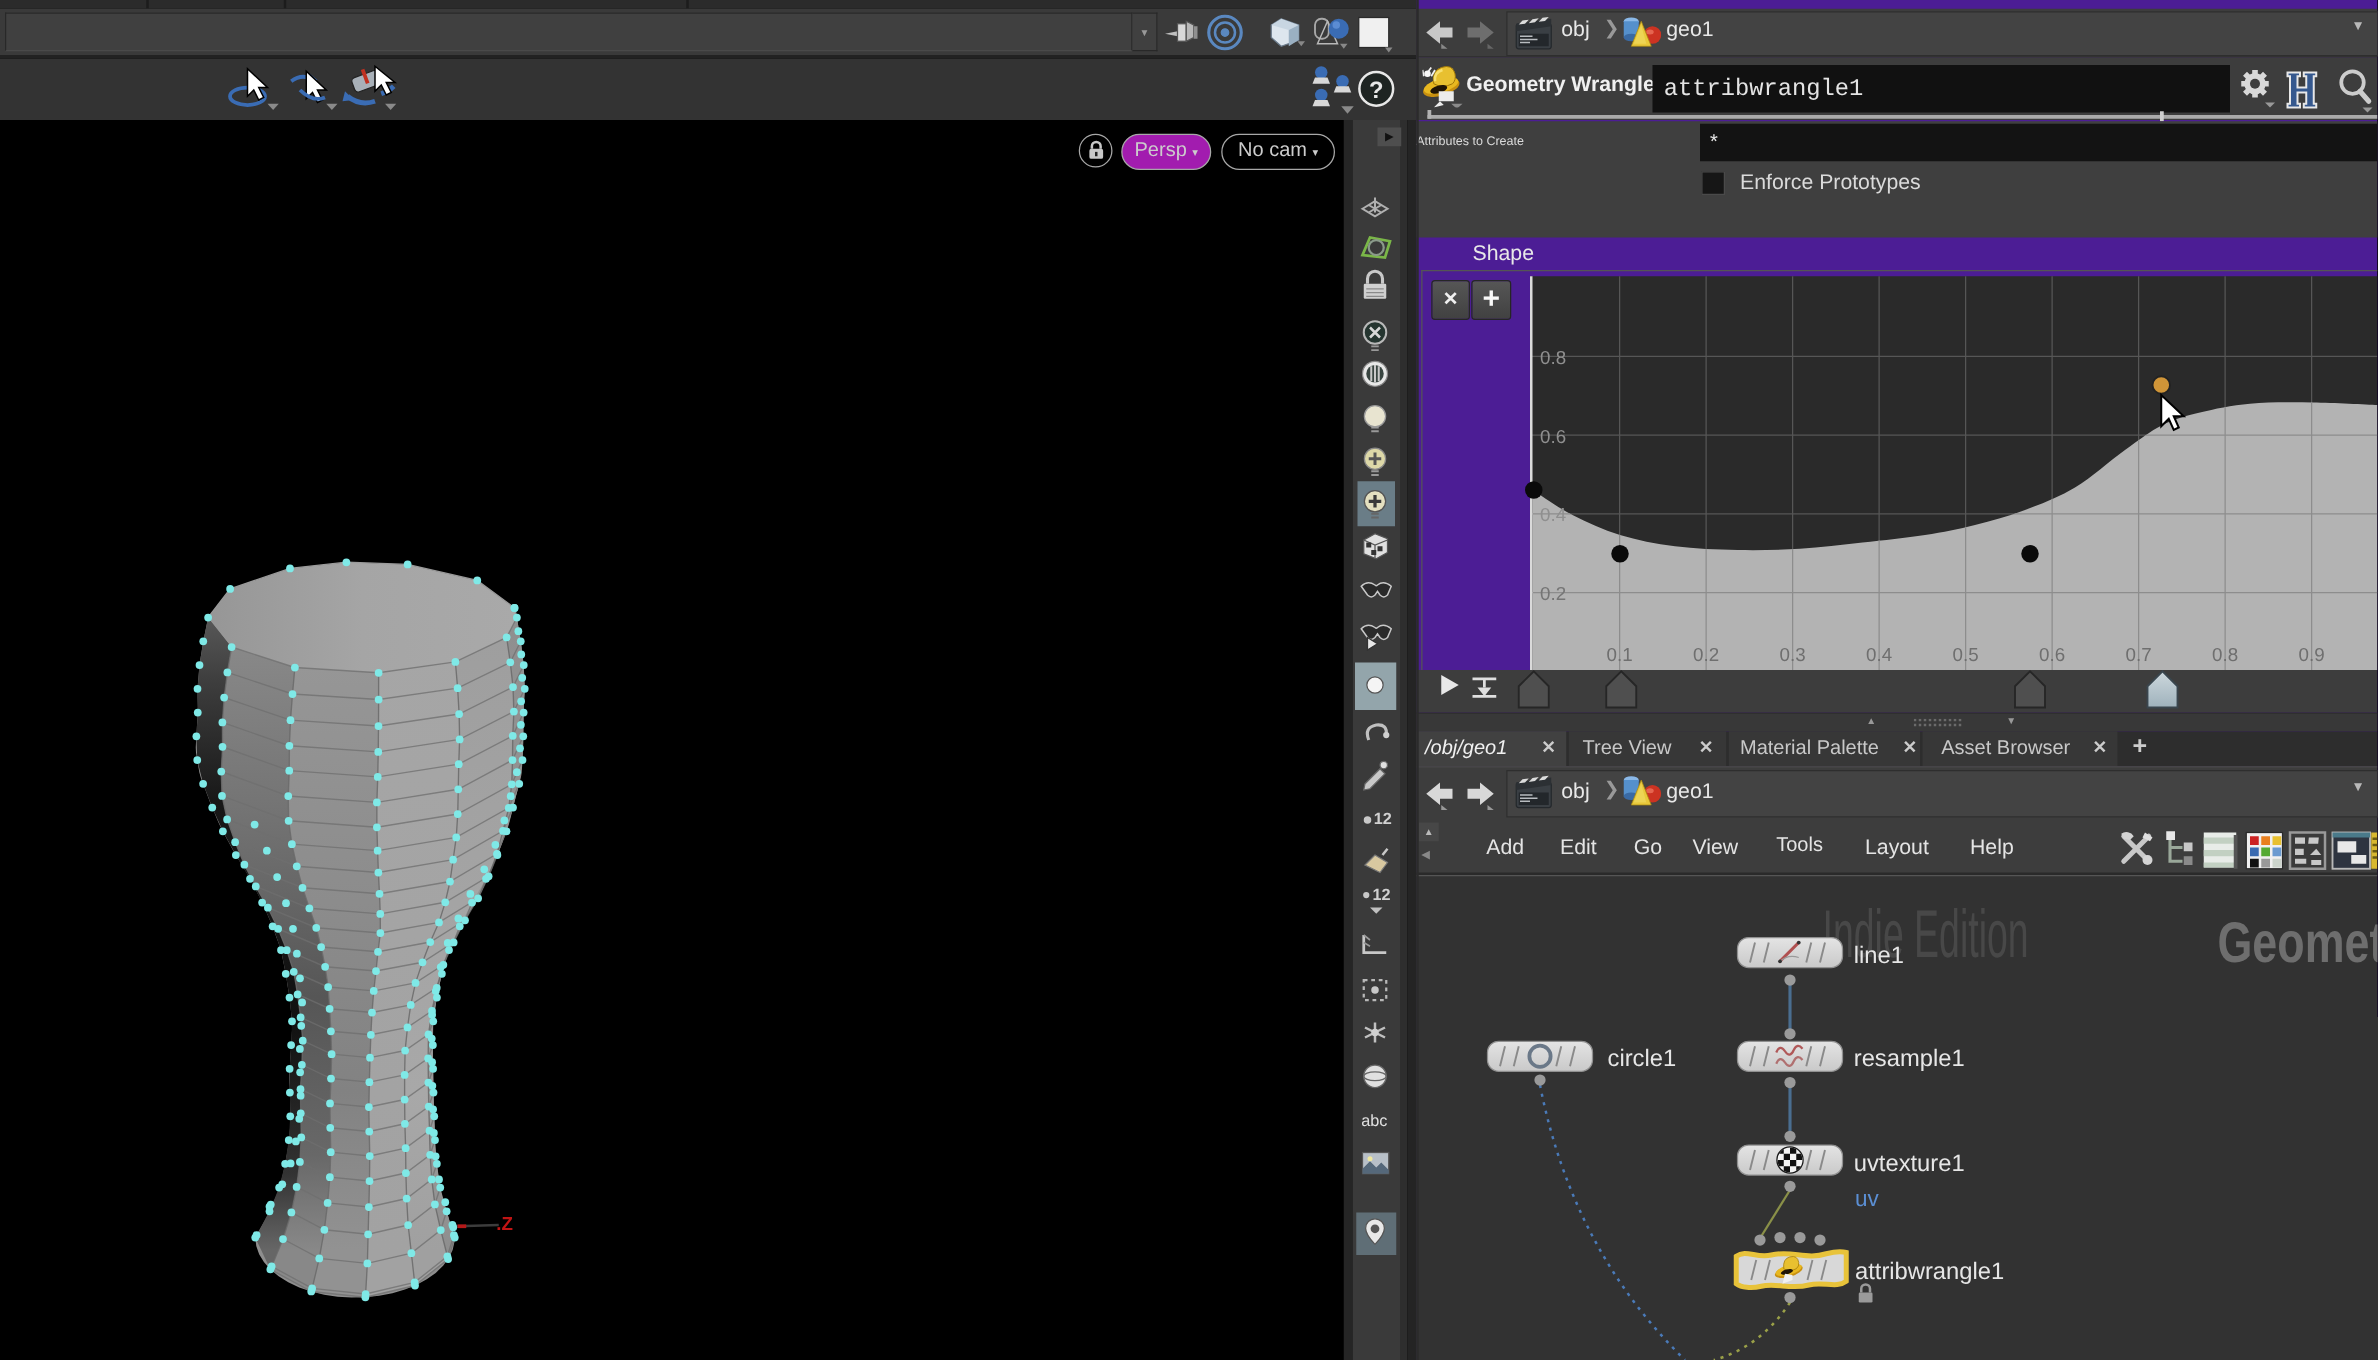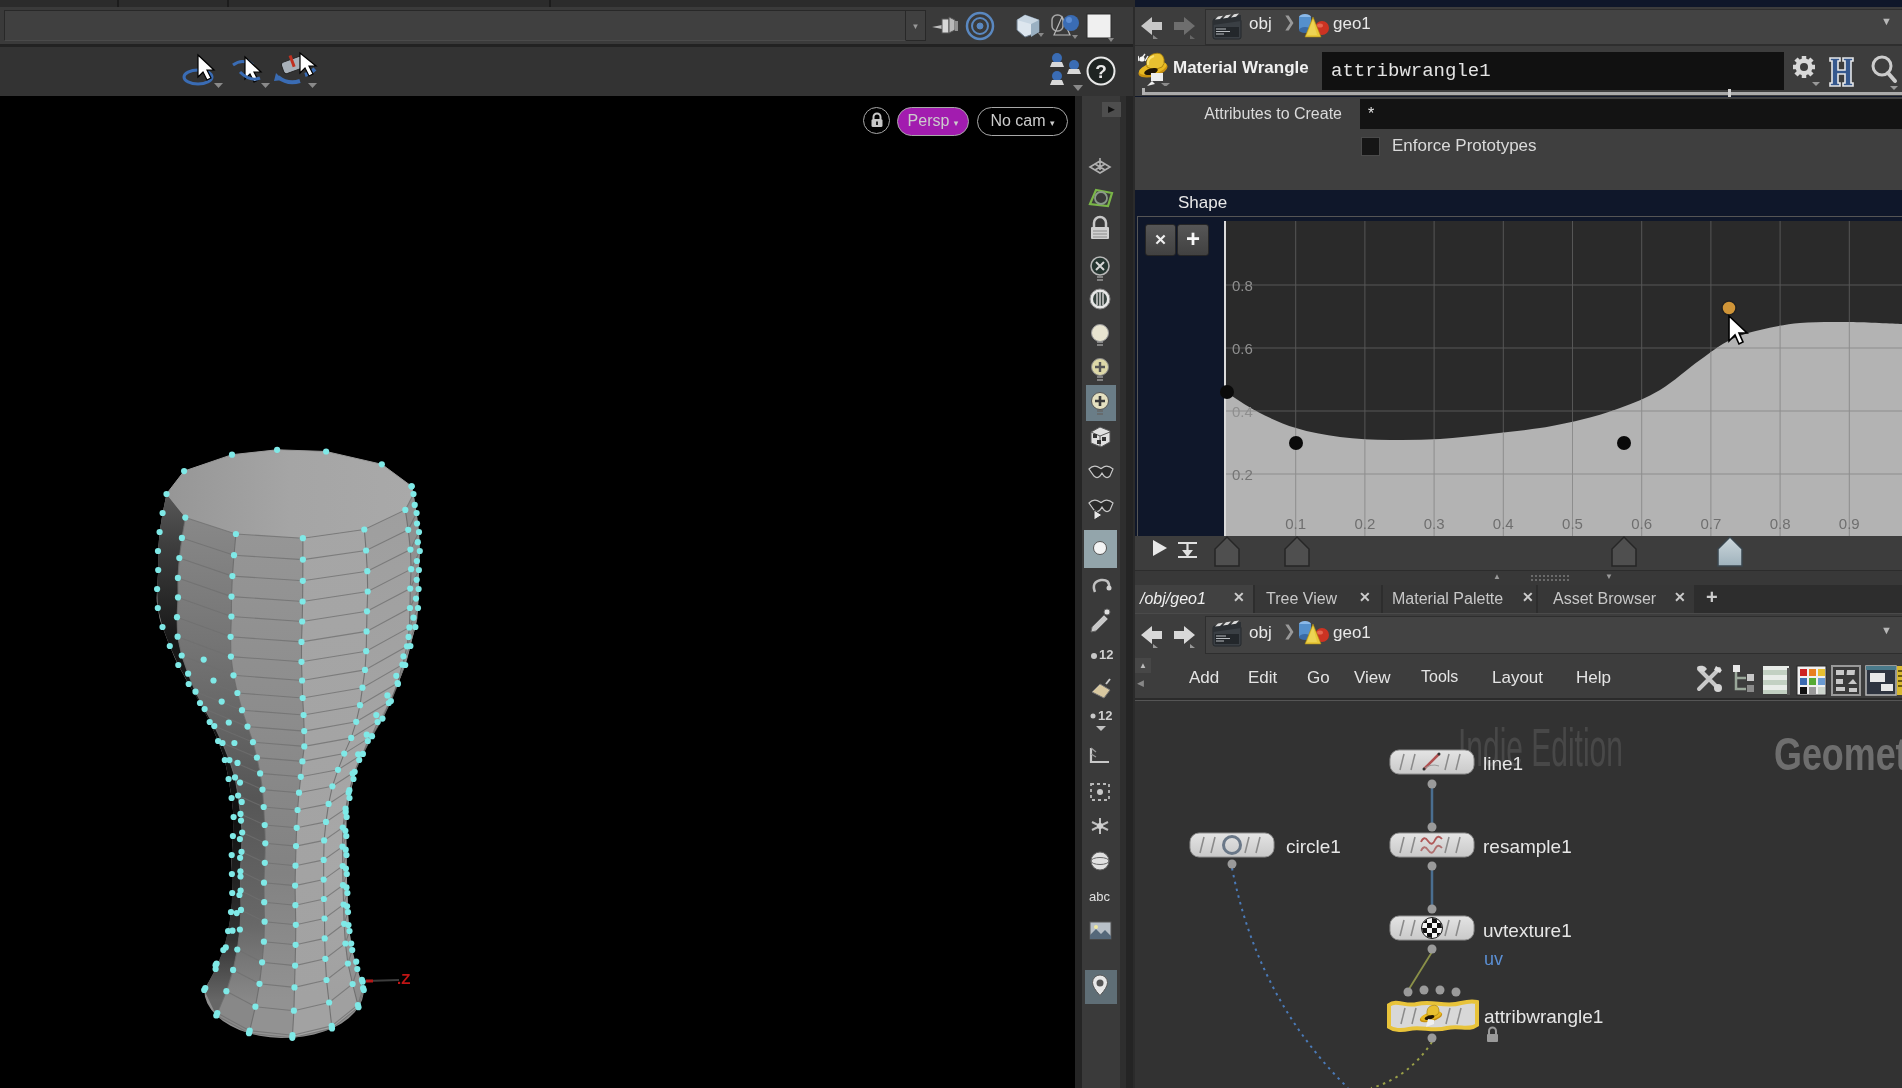--- a/index.html
+++ b/index.html
@@ -549,21 +549,21 @@
 <circle cx="215.6" cy="965.2" r="3.1"></circle>
 <circle cx="184.1" cy="471.1" r="3.1"></circle>
 <circle cx="232.0" cy="454.7" r="3.1"></circle>
 <circle cx="277.1" cy="449.8" r="3.1"></circle>
 <circle cx="326.1" cy="451.5" r="3.1"></circle>
 <circle cx="381.8" cy="464.3" r="3.1"></circle>
 <circle cx="411.6" cy="486.3" r="3.1"></circle>
 </g>
 </svg>
 
-<div class="abs" id="rpanel" style="left:1133px;top:0;width:769px;height:1088px;background:#0f172a;">
+<div class="abs" id="rpanel" style="left:1133px;top:0;width:769px;height:1088px;background:#4c1d95;">
 
 <div class="abs" style="left:0;top:7px;width:769px;height:39px;background:#3d3d3d;border-bottom:1px solid #2e2e2e;"></div>
 <svg class="abs" style="left:6px;top:13px;" width="60" height="28" viewBox="0 0 60 28">
 <path d="M2,13 L13,4 L13,9 L23,9 L23,17 L13,17 L13,22 Z" fill="#c8c8c8"></path>
       <path d="M14,22 L19,26 L14,26 Z" fill="#888"></path>
 <path d="M56,13 L45,4 L45,9 L35,9 L35,17 L45,17 L45,22 Z" fill="#6e6e6e"></path>
       <path d="M51,22 L56,26 L51,26 Z" fill="#666"></path>
 </svg>
 <div class="abs" style="left:72px;top:9px;width:698px;height:36px;background:#434343;border:1px solid #2e2e2e;"></div>
 <svg class="abs" style="left:78px;top:11px;" width="34" height="32" viewBox="0 0 34 32">
@@ -593,21 +593,21 @@
 <ellipse cx="15" cy="18.4" rx="14.2" ry="5.6" fill="#e8b820" transform="rotate(-16 15 19)"></ellipse>
 <path d="M9,17 Q7,7 15,4 Q24,1 26,9 Q27,14 24,17 Q16,21 9,17 Z" fill="#e8c030" stroke="#a07808" stroke-width="0.8"></path>
 <path d="M10,15 Q9,8 16,6" stroke="#f8e070" stroke-width="2.2" fill="none"></path>
 <ellipse cx="13" cy="21.5" rx="7" ry="3" fill="#201505" transform="rotate(-16 13 21.5)"></ellipse>
 <path d="M4,8 l3,-4 M1,11 l-1,-5 M7,11 l3,-5" stroke="#f0f0f0" stroke-width="1.4"></path>
       <circle cx="4" cy="9" r="2.6" fill="#f8f8f8"></circle>
 <rect x="13" y="23" width="12" height="8" fill="#ececec"></rect>
       <path d="M14,31 l-5,5 l8,-2 Z" fill="#ececec"></path>
 <path d="M23,33 l9,0 l-4.5,4 Z" fill="#8a8a8a"></path>
 </svg>
-<span class="abs" style="left:40px;top:58px;font-size:17px;font-weight:bold;color:#f0f0f0;">Material Wrangle</span>
+<span class="abs" style="left:40px;top:58px;font-size:17px;font-weight:bold;color:#f0f0f0;">Geometry Wrangle</span>
 <div class="abs" style="left:189px;top:52px;width:462px;height:38px;background:#111;color:#e4e4e4;font-family:'Liberation Mono',monospace;font-size:19px;line-height:38px;padding-left:9px;">attribwrangle1</div>
 <svg class="abs" style="left:653px;top:52px;" width="116" height="40" viewBox="0 0 116 40">
 <g fill="#d8d8d8">
         <circle cx="18" cy="15" r="8.5"></circle>
 <g stroke="#d8d8d8" stroke-width="4.5">
           <path d="M18,4 v5 M18,21 v5 M7,15 h5 M24,15 h5 M10,7 l3.5,3.5 M22.5,19.5 l3.5,3.5 M26,7 l-3.5,3.5 M13.5,19.5 L10,23"></path>
         </g>
 <circle cx="18" cy="15" r="4" fill="#3d3d3d"></circle>
       </g>
 <path d="M26,30 l8,0 l-4,4 Z" fill="#999"></path>
@@ -618,21 +618,21 @@
 <circle cx="96" cy="14" r="9" fill="none" stroke="#cccccc" stroke-width="3"></circle>
 <path d="M102,21 l7,8" stroke="#cccccc" stroke-width="4" stroke-linecap="round"></path>
 <path d="M104,34 l8,0 l-4,4 Z" fill="#999"></path>
 </svg>
 
 <div class="abs" style="left:9px;top:92px;width:760px;height:2.5px;background:#aaaaaa;"></div>
 <div class="abs" style="left:9px;top:88px;width:3px;height:7px;background:#b2b2b2;"></div>
 <div class="abs" style="left:595px;top:89px;width:3px;height:8px;background:#cfcfcf;"></div>
 
 <div class="abs" style="left:0;top:97px;width:769px;height:93px;background:#3f3f3f;"></div>
-<div class="abs" style="left:0;top:102px;width:209px;height:24px;font-size:16px;color:#dadada;text-align:right;line-height:24px;">Attributes to Create</div>
+<div class="abs" style="left:0;top:102px;width:209px;height:24px;font-size:10px;color:#dadada;text-align:left;line-height:24px;">Attributes to Create</div>
 <div class="abs" style="left:227px;top:99px;width:542px;height:30px;background:#131313;color:#e8e8e8;font-size:16px;line-height:30px;padding-left:8px;">*</div>
 <div class="abs" style="left:228px;top:137px;width:19px;height:19px;background:#161616;border:1px solid #4a4a4a;"></div>
 <div class="abs" style="left:259px;top:136px;font-size:17px;color:#dadada;">Enforce Prototypes</div>
 
 <span class="abs" style="left:17px;top:193px;font-size:17px;color:#e8e8e8;margin-left:28px;">Shape</span>
 <div class="abs" style="left:4px;top:216px;width:765px;height:1px;background:#555;"></div>
 <div class="abs" style="left:4px;top:216px;width:1px;height:352px;background:#555;"></div>
 <div class="abs" style="left:12px;top:224px;width:31px;height:32px;background:linear-gradient(#565656,#414141);border:1px solid #262626;border-radius:3px;color:#f0f0f0;font-size:15px;font-weight:bold;text-align:center;line-height:30px;">✕</div>
 <div class="abs" style="left:44px;top:224px;width:32px;height:32px;background:linear-gradient(#565656,#414141);border:1px solid #262626;border-radius:3px;color:#f8f8f8;font-size:24px;font-weight:bold;text-align:center;line-height:28px;">+</div>
 <svg class="abs" style="left:0;top:216px;" width="769" height="354" viewBox="1133 216 769 354">

